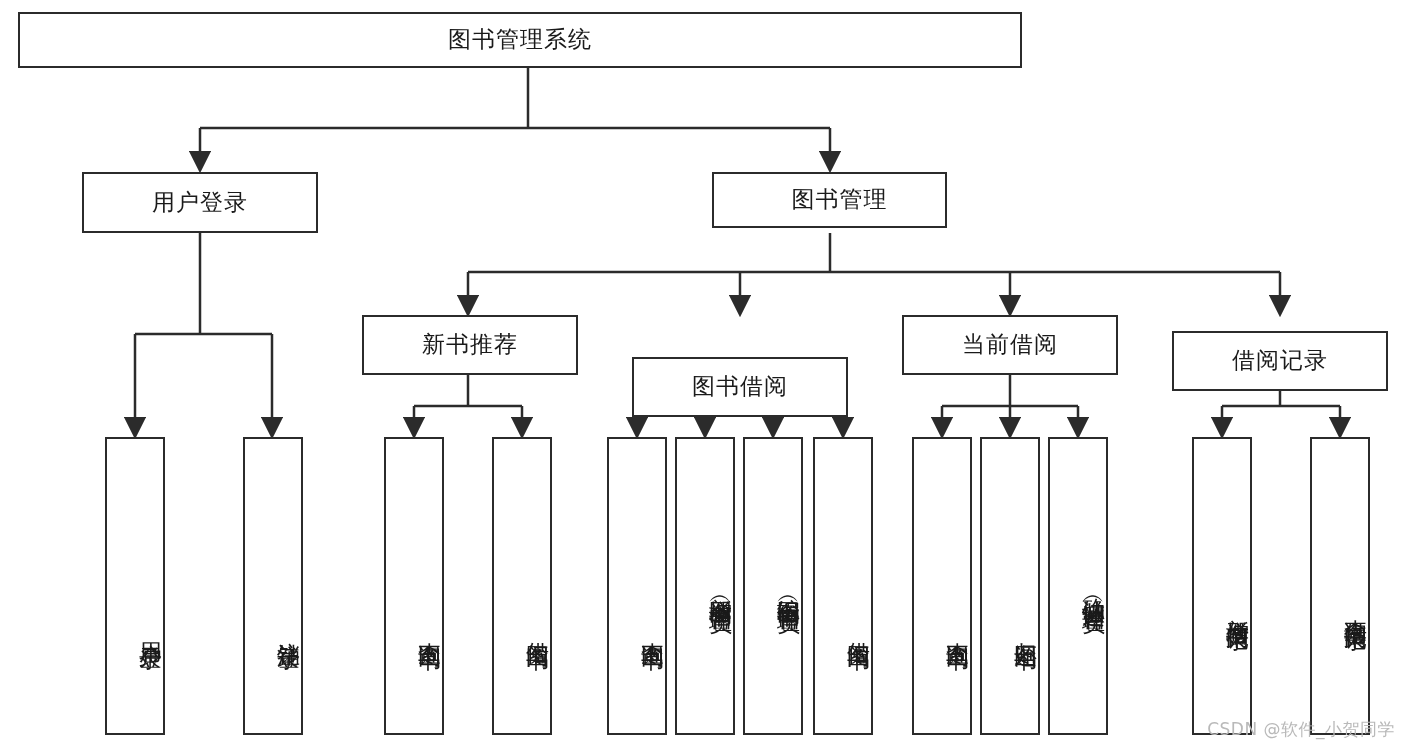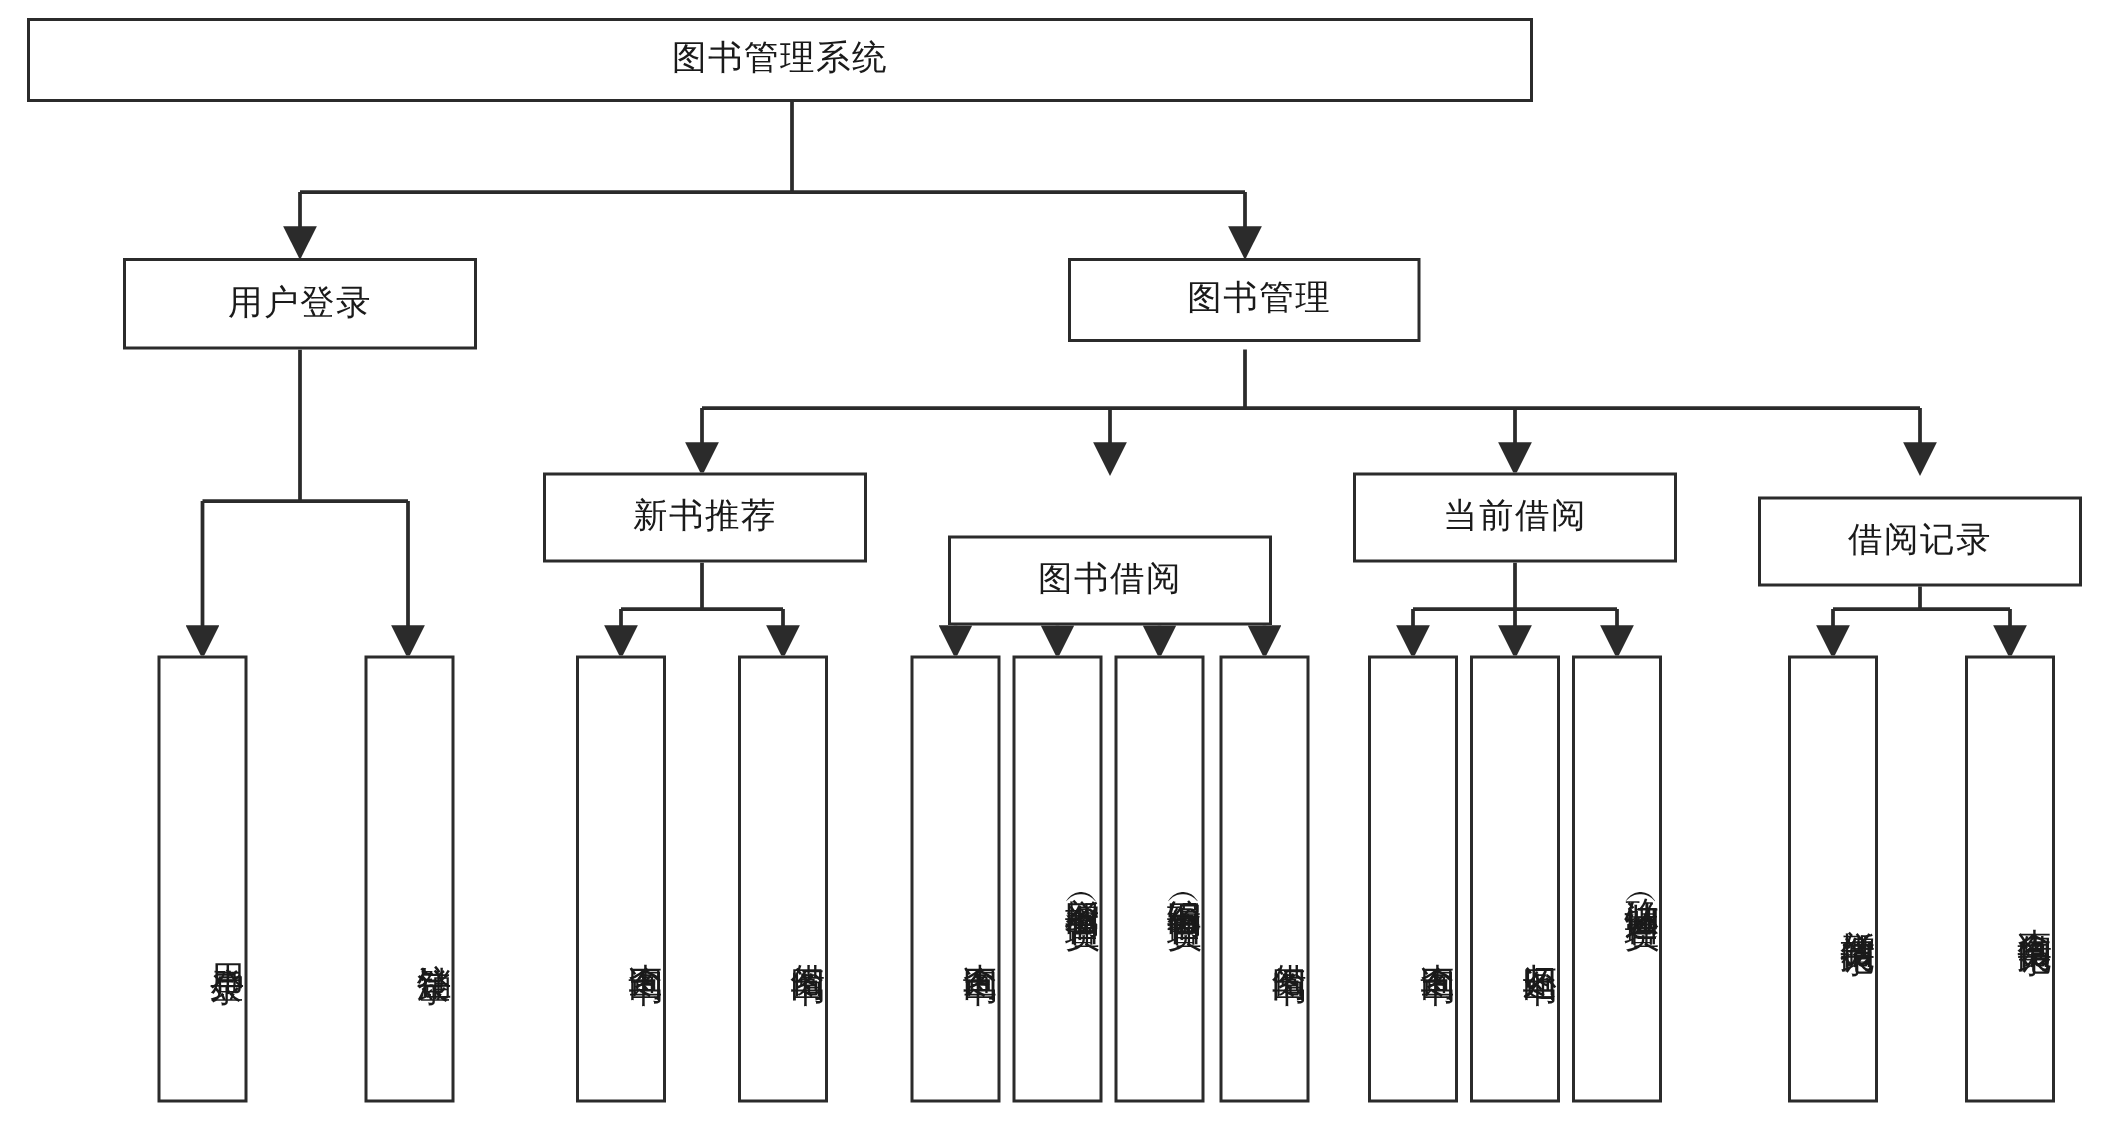--- a/index.html
+++ b/index.html
@@ -200,14 +200,15 @@
   </div>
 
   <div class="node vert" style="left:1192px; top:437px; width:60px; height:298px; padding-top:42px;">
     <span class="vlabel">新增借阅记录</span>
   </div>
 
   <div class="node vert" style="left:1310px; top:437px; width:60px; height:298px; padding-top:42px;">
     <span class="vlabel">查询借阅记录</span>
   </div>
 
+  <div class="watermark">CSDN @软件_小贺同学</div>
 
 </div>
 
 </body></html>

